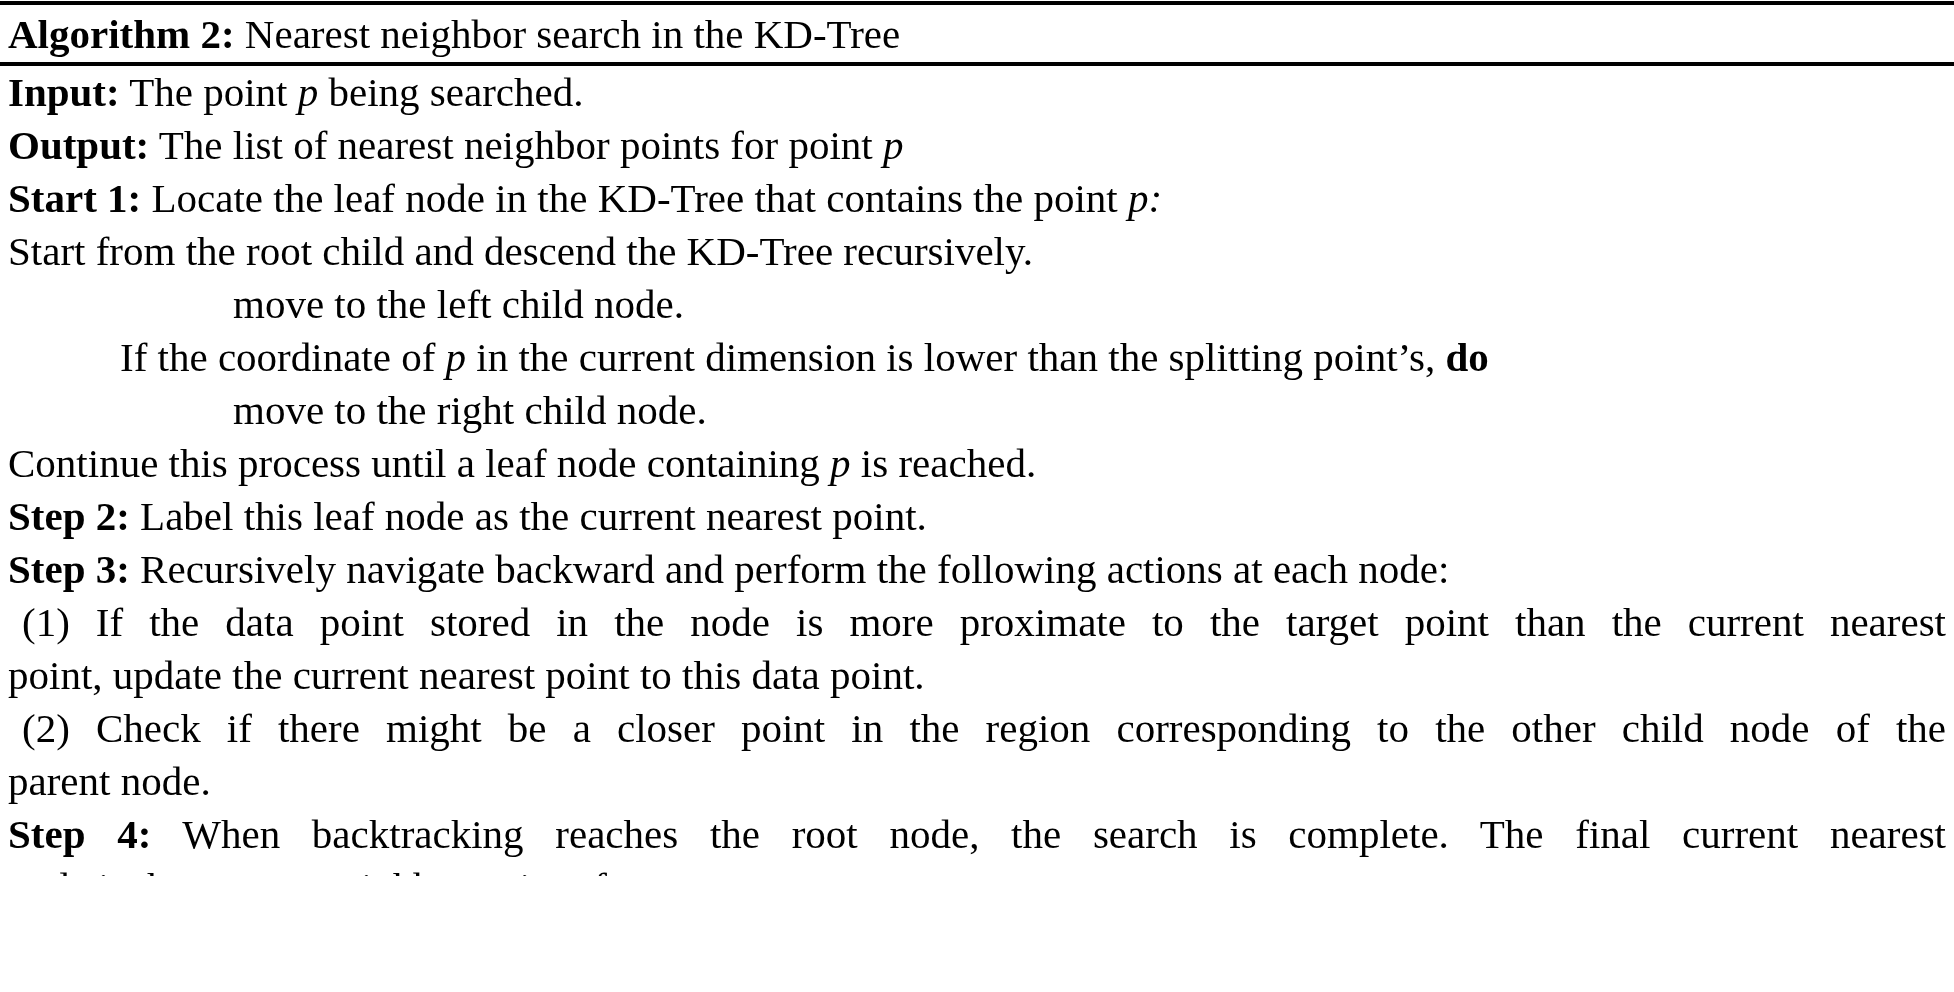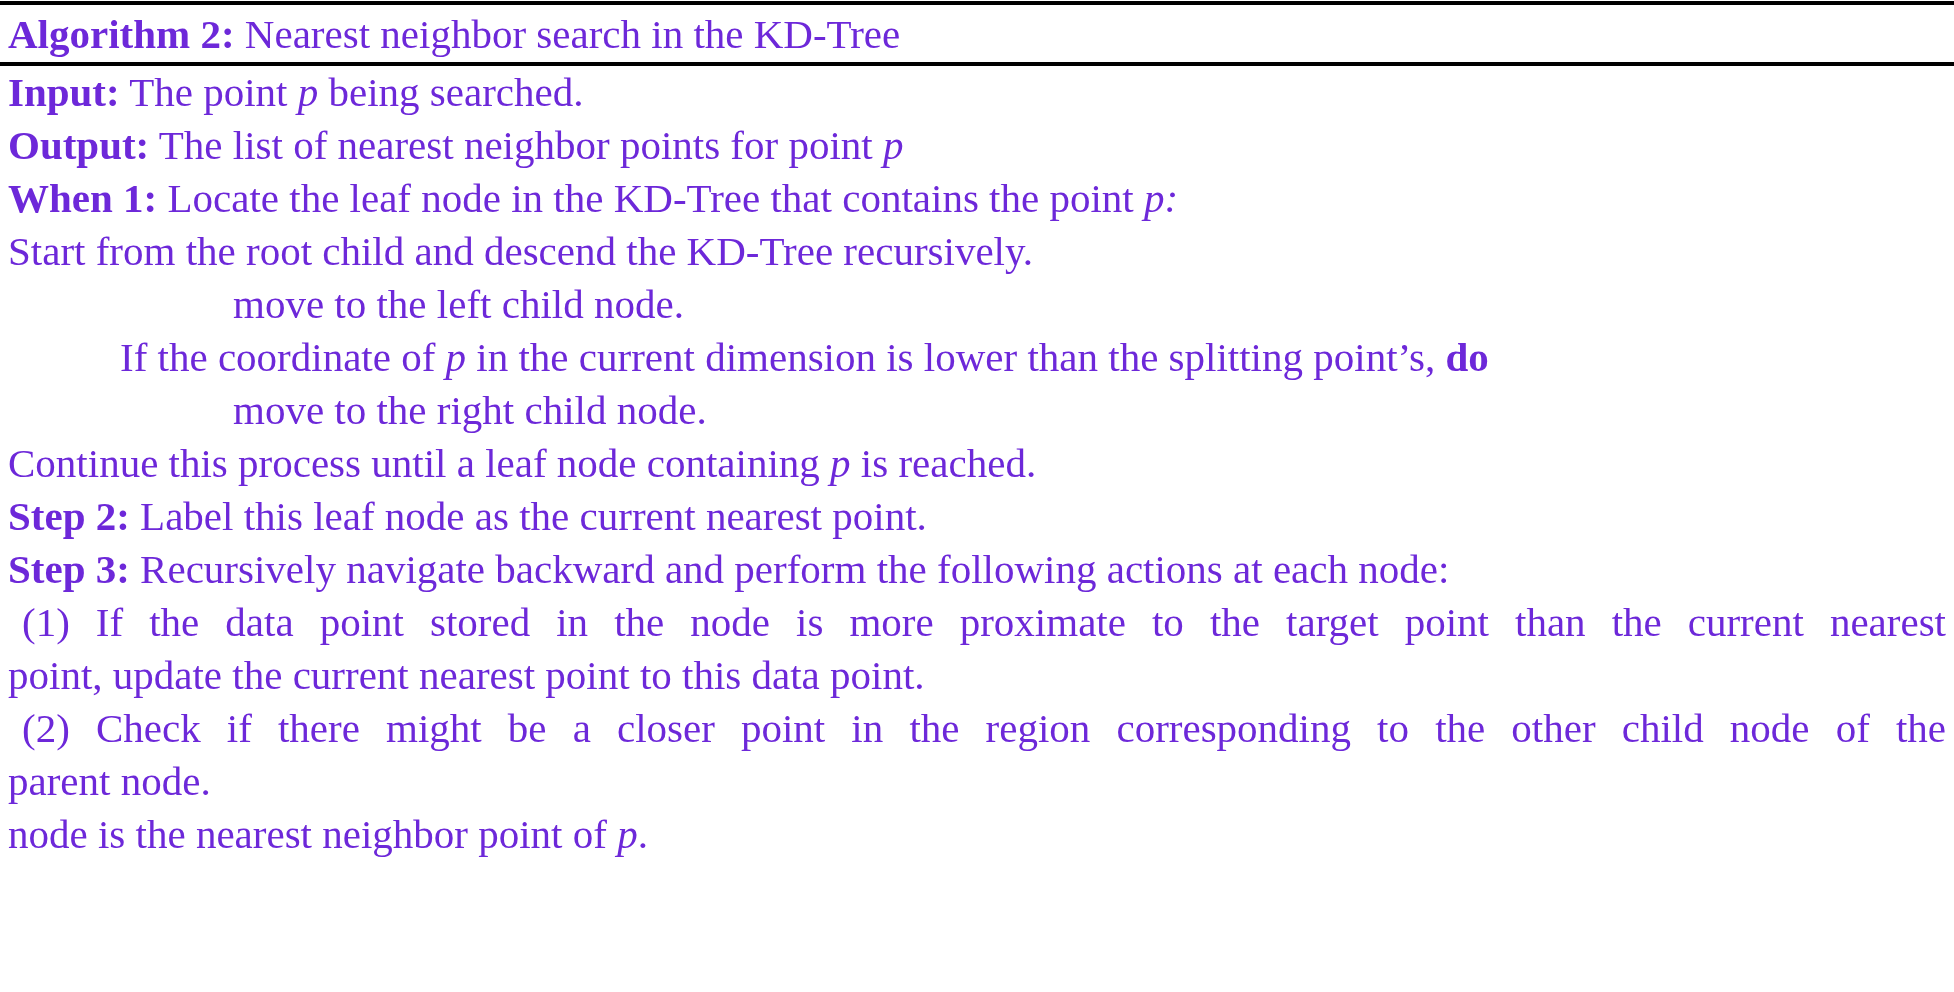--- a/index.html
+++ b/index.html
@@ -6,21 +6,21 @@
     margin: 0;
     padding: 0;
     background: #ffffff;
   }
   .algorithm {
     position: relative;
     width: 1954px;
     height: 876px;
     box-sizing: border-box;
     background: #ffffff;
-    color: #6d28d9;
+    color: #000000;
     font-family: "Liberation Serif", "DejaVu Serif", serif;
     font-size: 41px;
     line-height: 53px;
   }
   .rule {
     position: absolute;
     left: 0;
     right: 0;
     background: #000000;
   }
@@ -61,29 +61,30 @@
 <body>
 
 <div class="algorithm">
   <div class="rule" id="rule-top"></div>
   <div class="title-line"><span class="seg-b">Algorithm 2:</span><span class="seg-n"> Nearest neighbor search in the KD-Tree</span></div>
   <div class="rule" id="rule-mid"></div>
 
   <div class="algo-body">
     <div class="algo-line"><span class="seg-b">Input:</span><span class="seg-n"> The point </span><span class="seg-i">p</span><span class="seg-n"> being searched.</span></div>
     <div class="algo-line"><span class="seg-b">Output:</span><span class="seg-n"> The list of nearest neighbor points for point </span><span class="seg-i">p</span></div>
-    <div class="algo-line"><span class="seg-b">When 1:</span><span class="seg-n"> Locate the leaf node in the KD-Tree that contains the point </span><span class="seg-i">p:</span></div>
+    <div class="algo-line"><span class="seg-b">Start 1:</span><span class="seg-n"> Locate the leaf node in the KD-Tree that contains the point </span><span class="seg-i">p:</span></div>
     <div class="algo-line"><span class="seg-n">Start from the root child and descend the KD-Tree recursively.</span></div>
     <div class="algo-line ind-2"><span class="seg-n">move to the left child node.</span></div>
     <div class="algo-line ind-1"><span class="seg-n">If the coordinate of </span><span class="seg-i">p</span><span class="seg-n"> in the current dimension is lower than the splitting point’s, </span><span class="seg-b">do</span></div>
     <div class="algo-line ind-2"><span class="seg-n">move to the right child node.</span></div>
     <div class="algo-line"><span class="seg-n">Continue this process until a leaf node containing </span><span class="seg-i">p</span><span class="seg-n"> is reached.</span></div>
     <div class="algo-line"><span class="seg-b">Step 2:</span><span class="seg-n"> Label this leaf node as the current nearest point.</span></div>
     <div class="algo-line"><span class="seg-b">Step 3:</span><span class="seg-n"> Recursively navigate backward and perform the following actions at each node:</span></div>
     <div class="algo-line ind-s just"><span class="seg-n">(1) If the data point stored in the node is more proximate to the target point than the current nearest</span></div>
     <div class="algo-line"><span class="seg-n">point, update the current nearest point to this data point.</span></div>
     <div class="algo-line ind-s just"><span class="seg-n">(2) Check if there might be a closer point in the region corresponding to the other child node of the</span></div>
     <div class="algo-line"><span class="seg-n">parent node.</span></div>
+    <div class="algo-line just"><span class="seg-b">Step 4:</span><span class="seg-n"> When backtracking reaches the root node, the search is complete. The final current nearest</span></div>
     <div class="algo-line"><span class="seg-n">node is the nearest neighbor point of </span><span class="seg-i">p</span><span class="seg-n">.</span></div>
   </div>
 
   <div class="rule" id="rule-bottom"></div>
 </div>
 
 </body></html>

